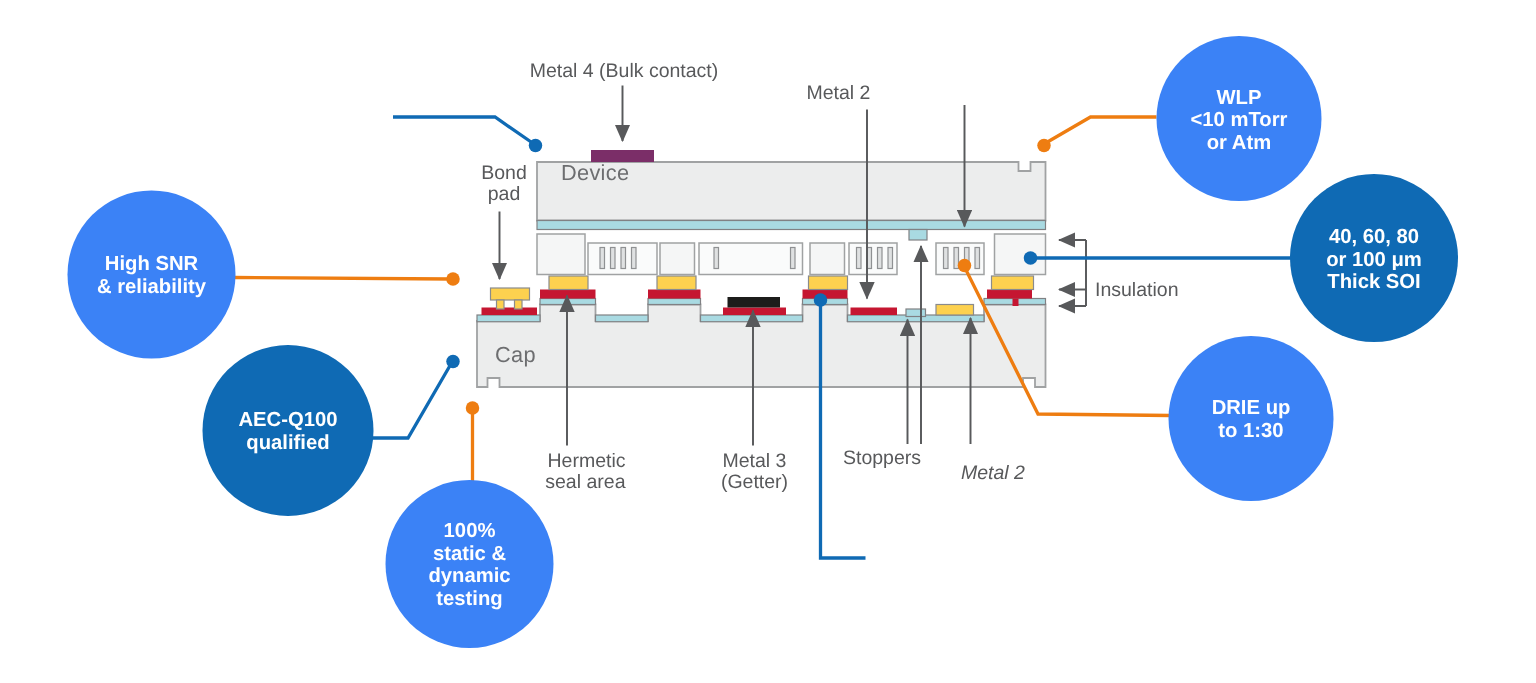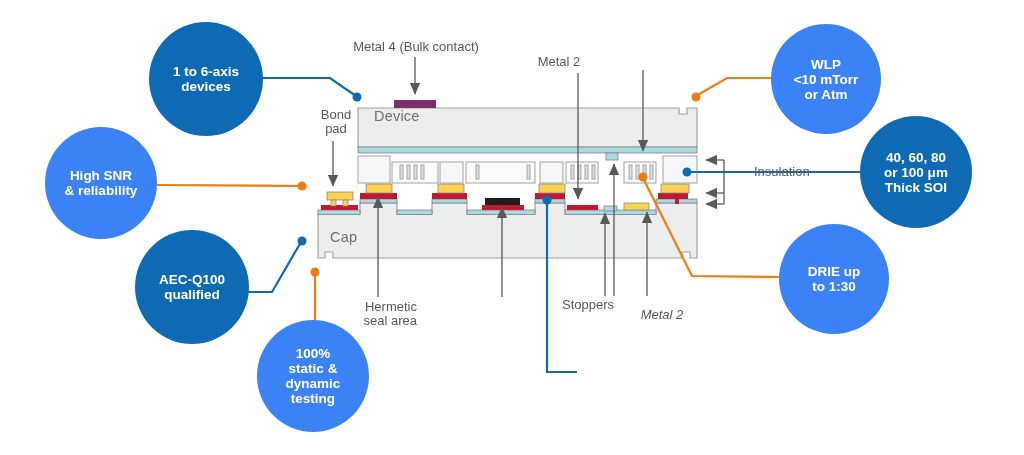--- a/index.html
+++ b/index.html
@@ -143,30 +143,30 @@
       <circle cx="315" cy="272" r="4.5" fill="#ee7d11"></circle>
       <circle cx="302" cy="186" r="4.5" fill="#ee7d11"></circle>
       <circle cx="302" cy="241" r="4.5" fill="#0f6ab4"></circle>
     </g>
   </svg>
 
   <div class="lbl" style="left:326px;top:40px;width:180px;">Metal 4 (Bulk contact)</div>
   <div class="lbl" style="left:524px;top:55px;width:70px;">Metal 2</div>
   <div class="lbl" style="left:306px;top:108px;width:60px;">Bond
 pad</div>
-  <div class="lbl left" style="left:730px;top:165px;width:80px;margin-left:24px;">Insulation</div>
+  <div class="lbl left" style="left:730px;top:186px;width:80px;">Insulation</div>
   <div class="lbl" style="left:337px;top:300px;width:80px;text-align:right;">Hermetic
 seal area</div>
+  <div class="lbl" style="left:463px;top:300px;width:80px;">Metal 3
+(Getter)</div>
   <div class="lbl" style="left:548px;top:298px;width:80px;">Stoppers</div>
   <div class="lbl" style="left:622px;top:308px;width:80px;font-style:italic;">Metal 2</div>
   <div class="wafer-lbl" style="left:374px;top:108px;">Device</div>
   <div class="wafer-lbl" style="left:330px;top:229px;">Cap</div>
 
-  <div class="bubble blue" style="left:149px;top:22px;width:114px;height:114px;">1 to 6-axis
-devices</div>
   <div class="bubble orange" style="left:771px;top:24px;width:110px;height:110px;">WLP
 &lt;10 mTorr
 or Atm</div>
   <div class="bubble blue" style="left:860px;top:116px;width:112px;height:112px;">40, 60, 80
 or 100 μm
 Thick SOI</div>
   <div class="bubble orange" style="left:779px;top:224px;width:110px;height:110px;">DRIE up
 to 1:30</div>
   <div class="bubble orange" style="left:257px;top:320px;width:112px;height:112px;">100%
 static &amp;

